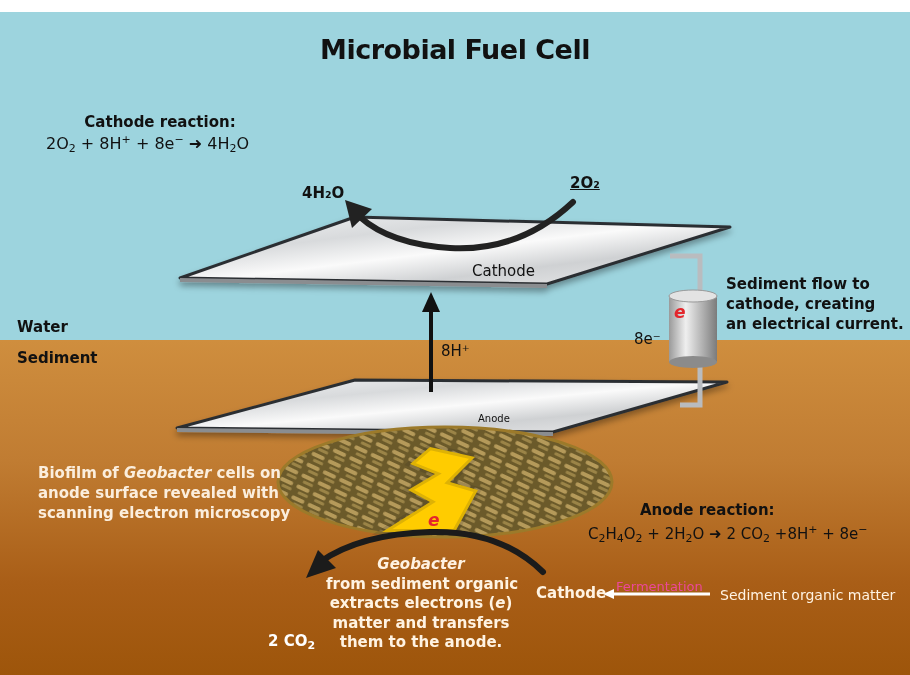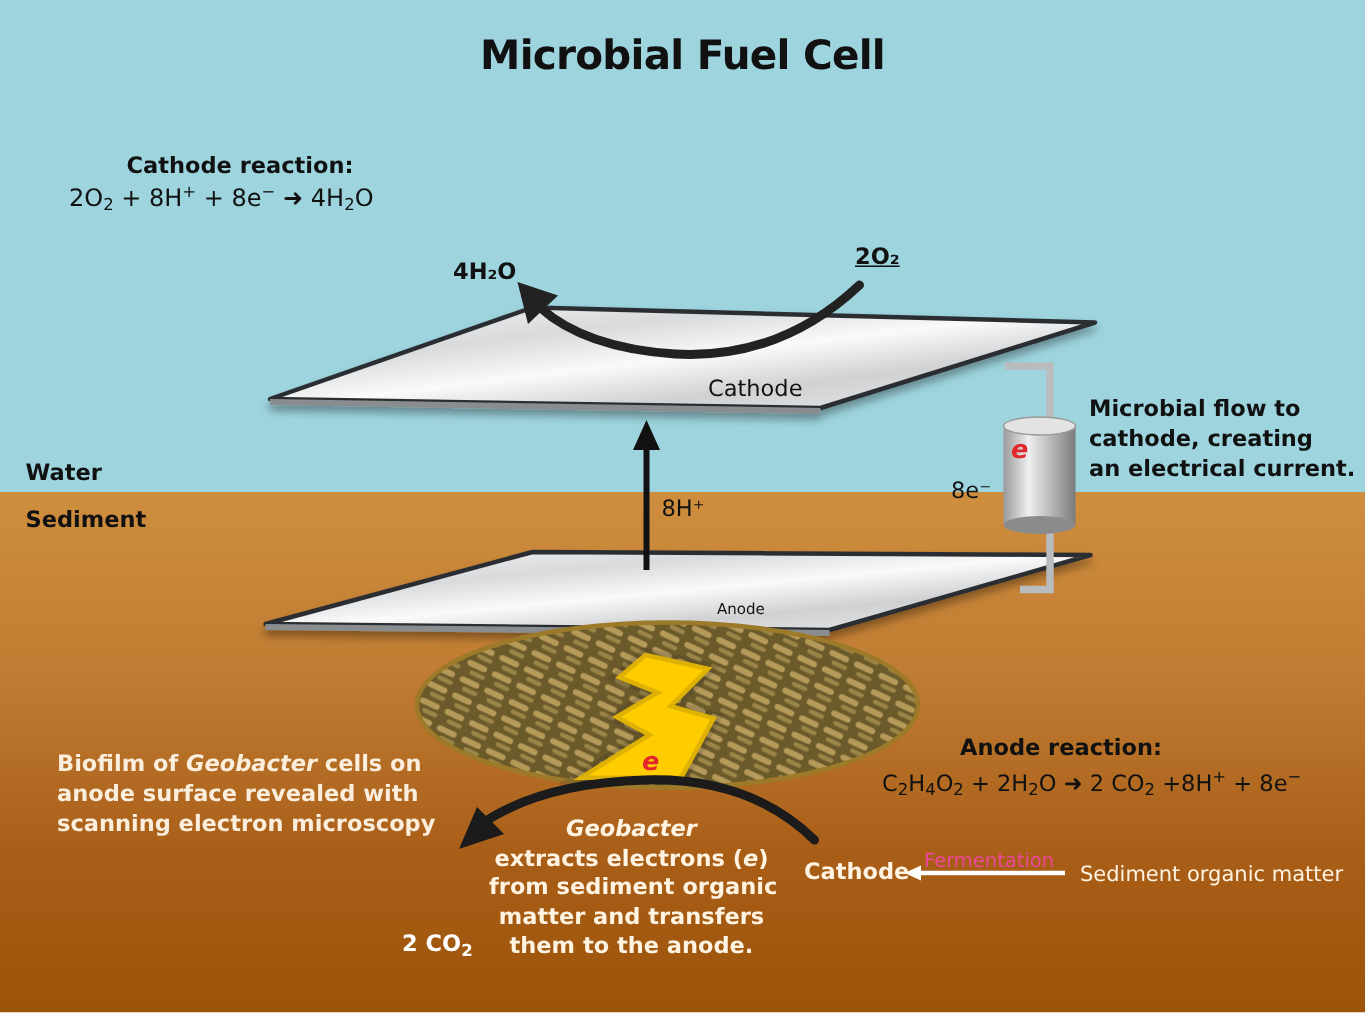--- a/index.html
+++ b/index.html
@@ -1,37 +1,37 @@
 <!DOCTYPE html>
 <html><head>
 <meta charset="utf-8">
 <style>
   html, body { margin:0; padding:0; }
   body { width:910px; height:675px; overflow:hidden; position:relative; font-family:"DejaVu Sans", sans-serif; }
-  #stage { position:absolute; left:0; top:0; width:910px; height:506px; }
+  #stage { position:absolute; left:0; top:12px; width:910px; height:506px; }
   .bg-water { position:absolute; left:0; top:0; width:910px; height:328px; background:#9dd4de; }
   .bg-sediment { position:absolute; left:0; top:328px; width:910px; height:347px;
     background:linear-gradient(180deg,#cf8e3e 0%,#c07c32 35%,#a95e17 70%,#9c5409 100%); }
   svg.art { position:absolute; left:0; top:0; }
   .lbl { position:absolute; white-space:nowrap; color:#111; }
   .title { left:0; width:910px; top:22px; text-align:center; font-size:27px; font-weight:bold; letter-spacing:-0.5px; }
   .cath-h { left:60px; top:101px; width:200px; text-align:center; font-size:15px; font-weight:bold; }
   .cath-eq { left:46px; top:121px; font-size:16px; }
   .eq sub { font-size:11px; vertical-align:-3px; }
   .eq sup { font-size:11px; vertical-align:6px; }
   .h2o { left:302px; top:156px; font-size:15px; font-weight:bold;margin-top:16px; }
   .o2 { left:570px; top:162px; font-size:15px; font-weight:bold;text-decoration:underline; }
   .cathode { left:472px; top:250px; font-size:15px; }
   .anode { left:478px; top:401px; font-size:10px; }
   .h8 { left:441px; top:330px; font-size:15px; }
   .e8 { left:634px; top:318px; font-size:15px; }
   .elec { left:726px; top:262px; font-size:15px; font-weight:bold; line-height:20px; }
   .water { left:17px; top:306px; font-size:15px; font-weight:bold; }
   .sediment { left:17px; top:337px; font-size:15px; font-weight:bold; }
-  .biofilm { left:38px; top:451px; font-size:15px; font-weight:bold; color:#fbeedd; line-height:20px;margin-top:48px; }
+  .biofilm { left:38px; top:451px; font-size:15px; font-weight:bold; color:#fbeedd; line-height:20px; }
   .anode-h { left:640px; top:489px; font-size:15px; font-weight:bold; }
   .anode-eq { left:588px; top:511px; font-size:15px; }
   .co2 { left:268px; top:572px; font-size:15px; font-weight:bold; color:#fff;margin-top:48px; }
   .geo { left:326px; top:543px; width:190px; text-align:center; font-size:15px; font-weight:bold; color:#fff3e2; line-height:19.5px; }
   .acetate { left:536px; top:572px; font-size:15px; font-weight:bold; color:#fff3e2; }
   .ferm { left:616px; top:567px; font-size:13px; color:#ec4899;text-align:right; }
   .som { left:720px; top:575px; font-size:14px; color:#fff3e2; }
   .e-mark { position:absolute; font-weight:bold; font-style:italic; color:#e3262c; font-size:17px; }
   i { font-style:italic; }
 </style>
@@ -118,43 +118,43 @@
   <div class="lbl o2">2O₂</div>
 
   <div class="lbl cathode">Cathode</div>
   <div class="lbl anode">Anode</div>
 
   <div class="lbl h8">8H⁺</div>
   <div class="lbl e8">8e⁻</div>
   <div class="e-mark" style="left:674px;top:290px;">e</div>
 
   <div class="lbl elec">
-    <div>Microbial flow to</div>
+    <div>Sediment flow to</div>
     <div>cathode, creating</div>
     <div>an electrical current.</div>
   </div>
 
   <div class="lbl water">Water</div>
   <div class="lbl sediment">Sediment</div>
 
   <div class="lbl biofilm">
     <div><span>Biofilm of </span><i>Geobacter</i><span> cells on</span></div>
     <div>anode surface revealed with</div>
     <div>scanning electron microscopy</div>
   </div>
   <div class="e-mark" style="left:428px;top:498px;">e</div>
 
   <div class="lbl anode-h">Anode reaction:</div>
   <div class="lbl anode-eq eq">C<sub>2</sub>H<sub>4</sub>O<sub>2</sub> + 2H<sub>2</sub>O <span>➜</span> 2 CO<sub>2</sub> +8H<sup>+</sup> + 8e<sup>−</sup></div>
 
   <div class="lbl co2 eq">2 CO<sub>2</sub></div>
   <div class="lbl geo">
     <div><i>Geobacter</i></div>
+    <div>from sediment organic</div>
     <div><span>extracts  electrons (</span><i>e</i><span>)</span></div>
-    <div>from sediment organic</div>
     <div>matter and transfers</div>
     <div>them to the anode.</div>
   </div>
 
   <div class="lbl acetate">Cathode</div>
   <div class="lbl ferm">Fermentation</div>
   <div class="lbl som">Sediment organic matter</div>
 </div>
 
 </body></html>

